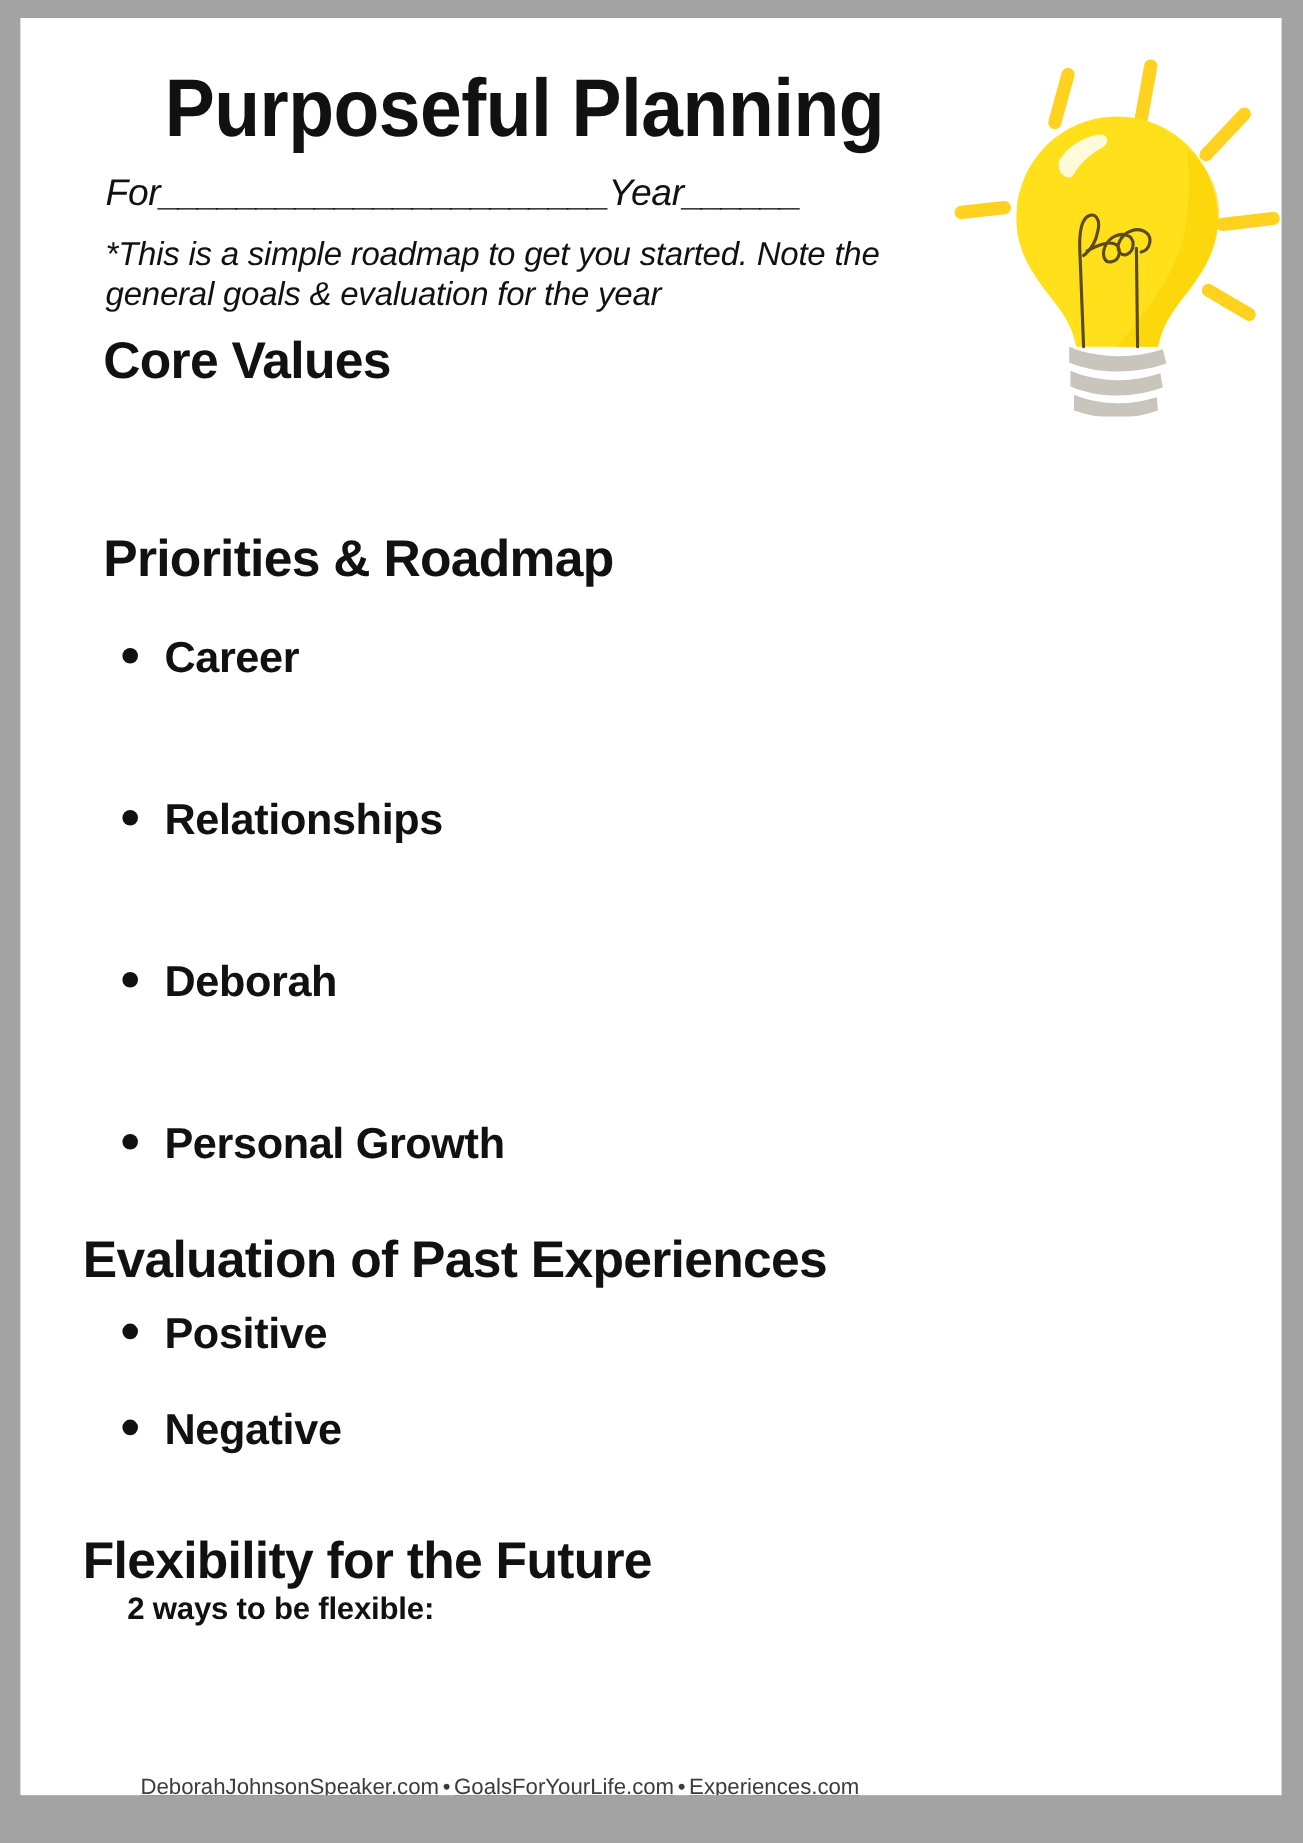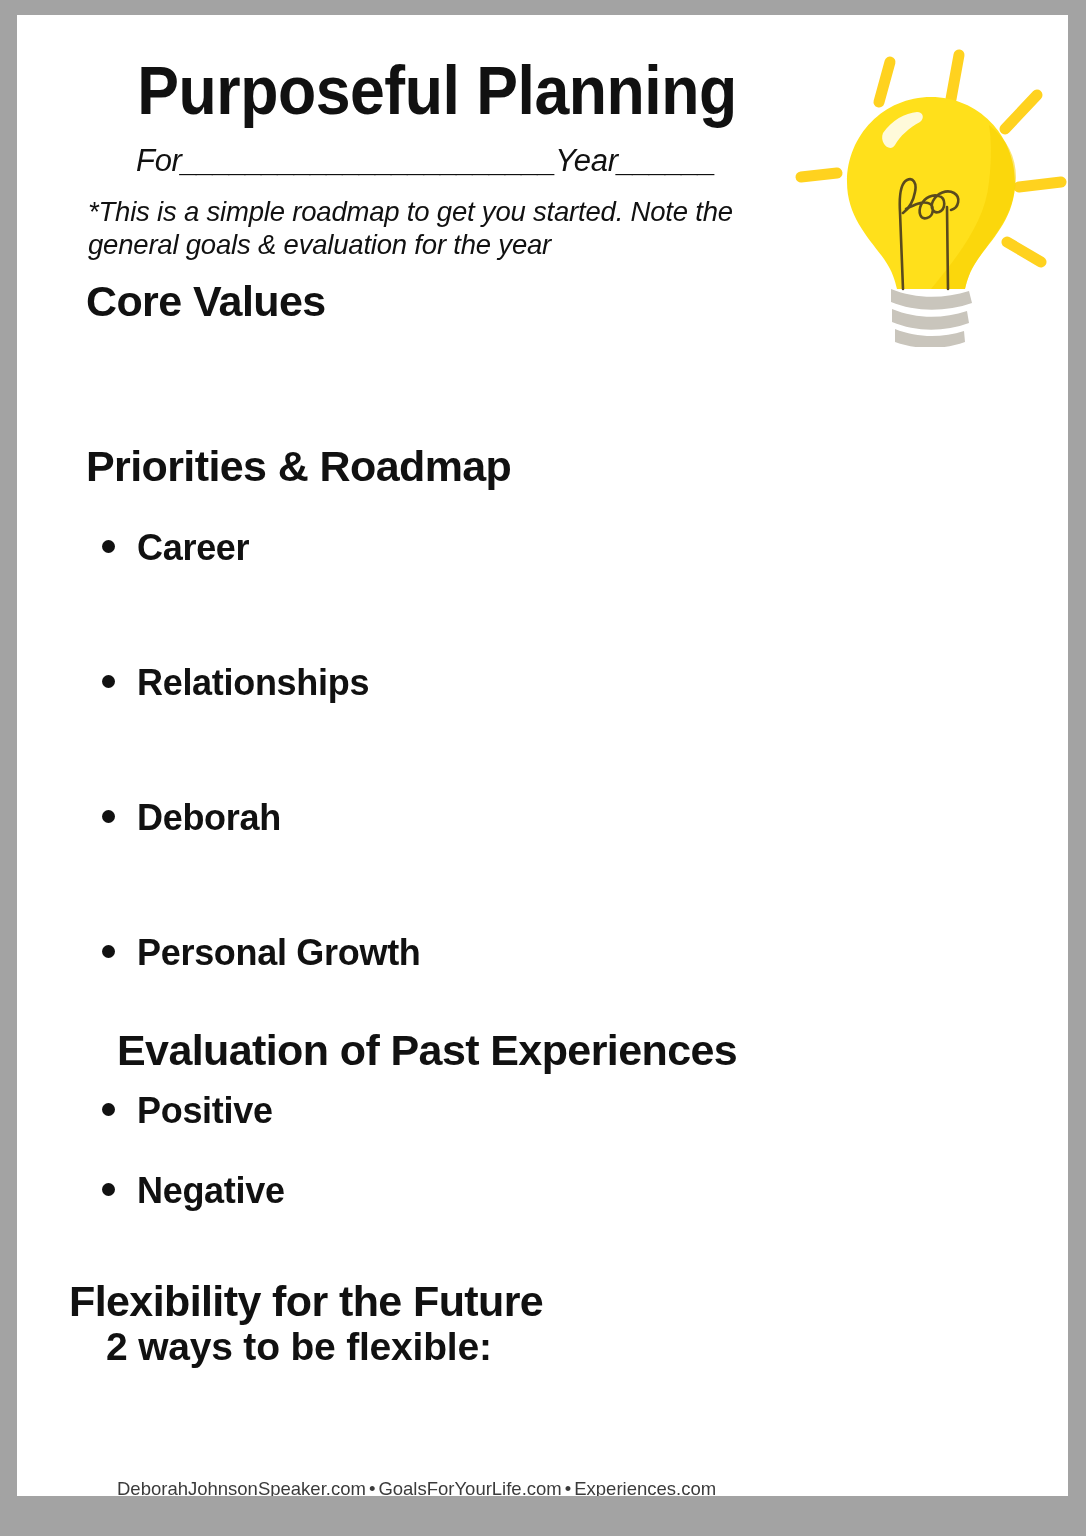--- a/index.html
+++ b/index.html
@@ -54,21 +54,20 @@
 
   #forline {
     position: absolute;
     left: 71px;
     top: 128px;
     font-size: 31px;
     font-style: italic;
     color: #111111;
     white-space: nowrap;
     letter-spacing: -0.3px;
-    margin-left: 48px;
   }
   #forline .rule {
     letter-spacing: -1px;
   }
 
   #note {
     position: absolute;
     left: 71px;
     top: 180px;
     width: 690px;
@@ -82,21 +81,21 @@
   
   .heading {
     position: absolute;
     font-weight: bold;
     color: #111111;
     white-space: nowrap;
     letter-spacing: -0.6px;
   }
   #h-core        { left: 69px;  top: 262px;  font-size: 43px; }
   #h-priorities  { left: 69px;  top: 427px;  font-size: 43px; }
-  #h-evaluation  { left: 52px;  top: 1011px; font-size: 43px; margin-left: 48px; }
+  #h-evaluation  { left: 52px;  top: 1011px; font-size: 43px; }
   #h-flexibility { left: 52px;  top: 1262px; font-size: 43px; }
 
   
   .bullet {
     position: absolute;
     display: flex;
     align-items: baseline;
     white-space: nowrap;
   }
   .bullet .dot {
@@ -121,21 +120,21 @@
   #b-health        { left: 85px; top: 782px;  }
   #b-growth        { left: 85px; top: 917px;  }
   #b-positive      { left: 85px; top: 1075px; }
   #b-negative      { left: 85px; top: 1155px; }
 
   #flex-sub {
     position: absolute;
     left: 89px;
     top: 1310px;
     font-weight: bold;
-    font-size: 39px;
+    font-size: 26px;
     color: #111111;
     letter-spacing: -0.2px;
     white-space: nowrap;
     text-align: right;
   }
 
   
   #footer-links {
     position: absolute;
     left: 100px;

